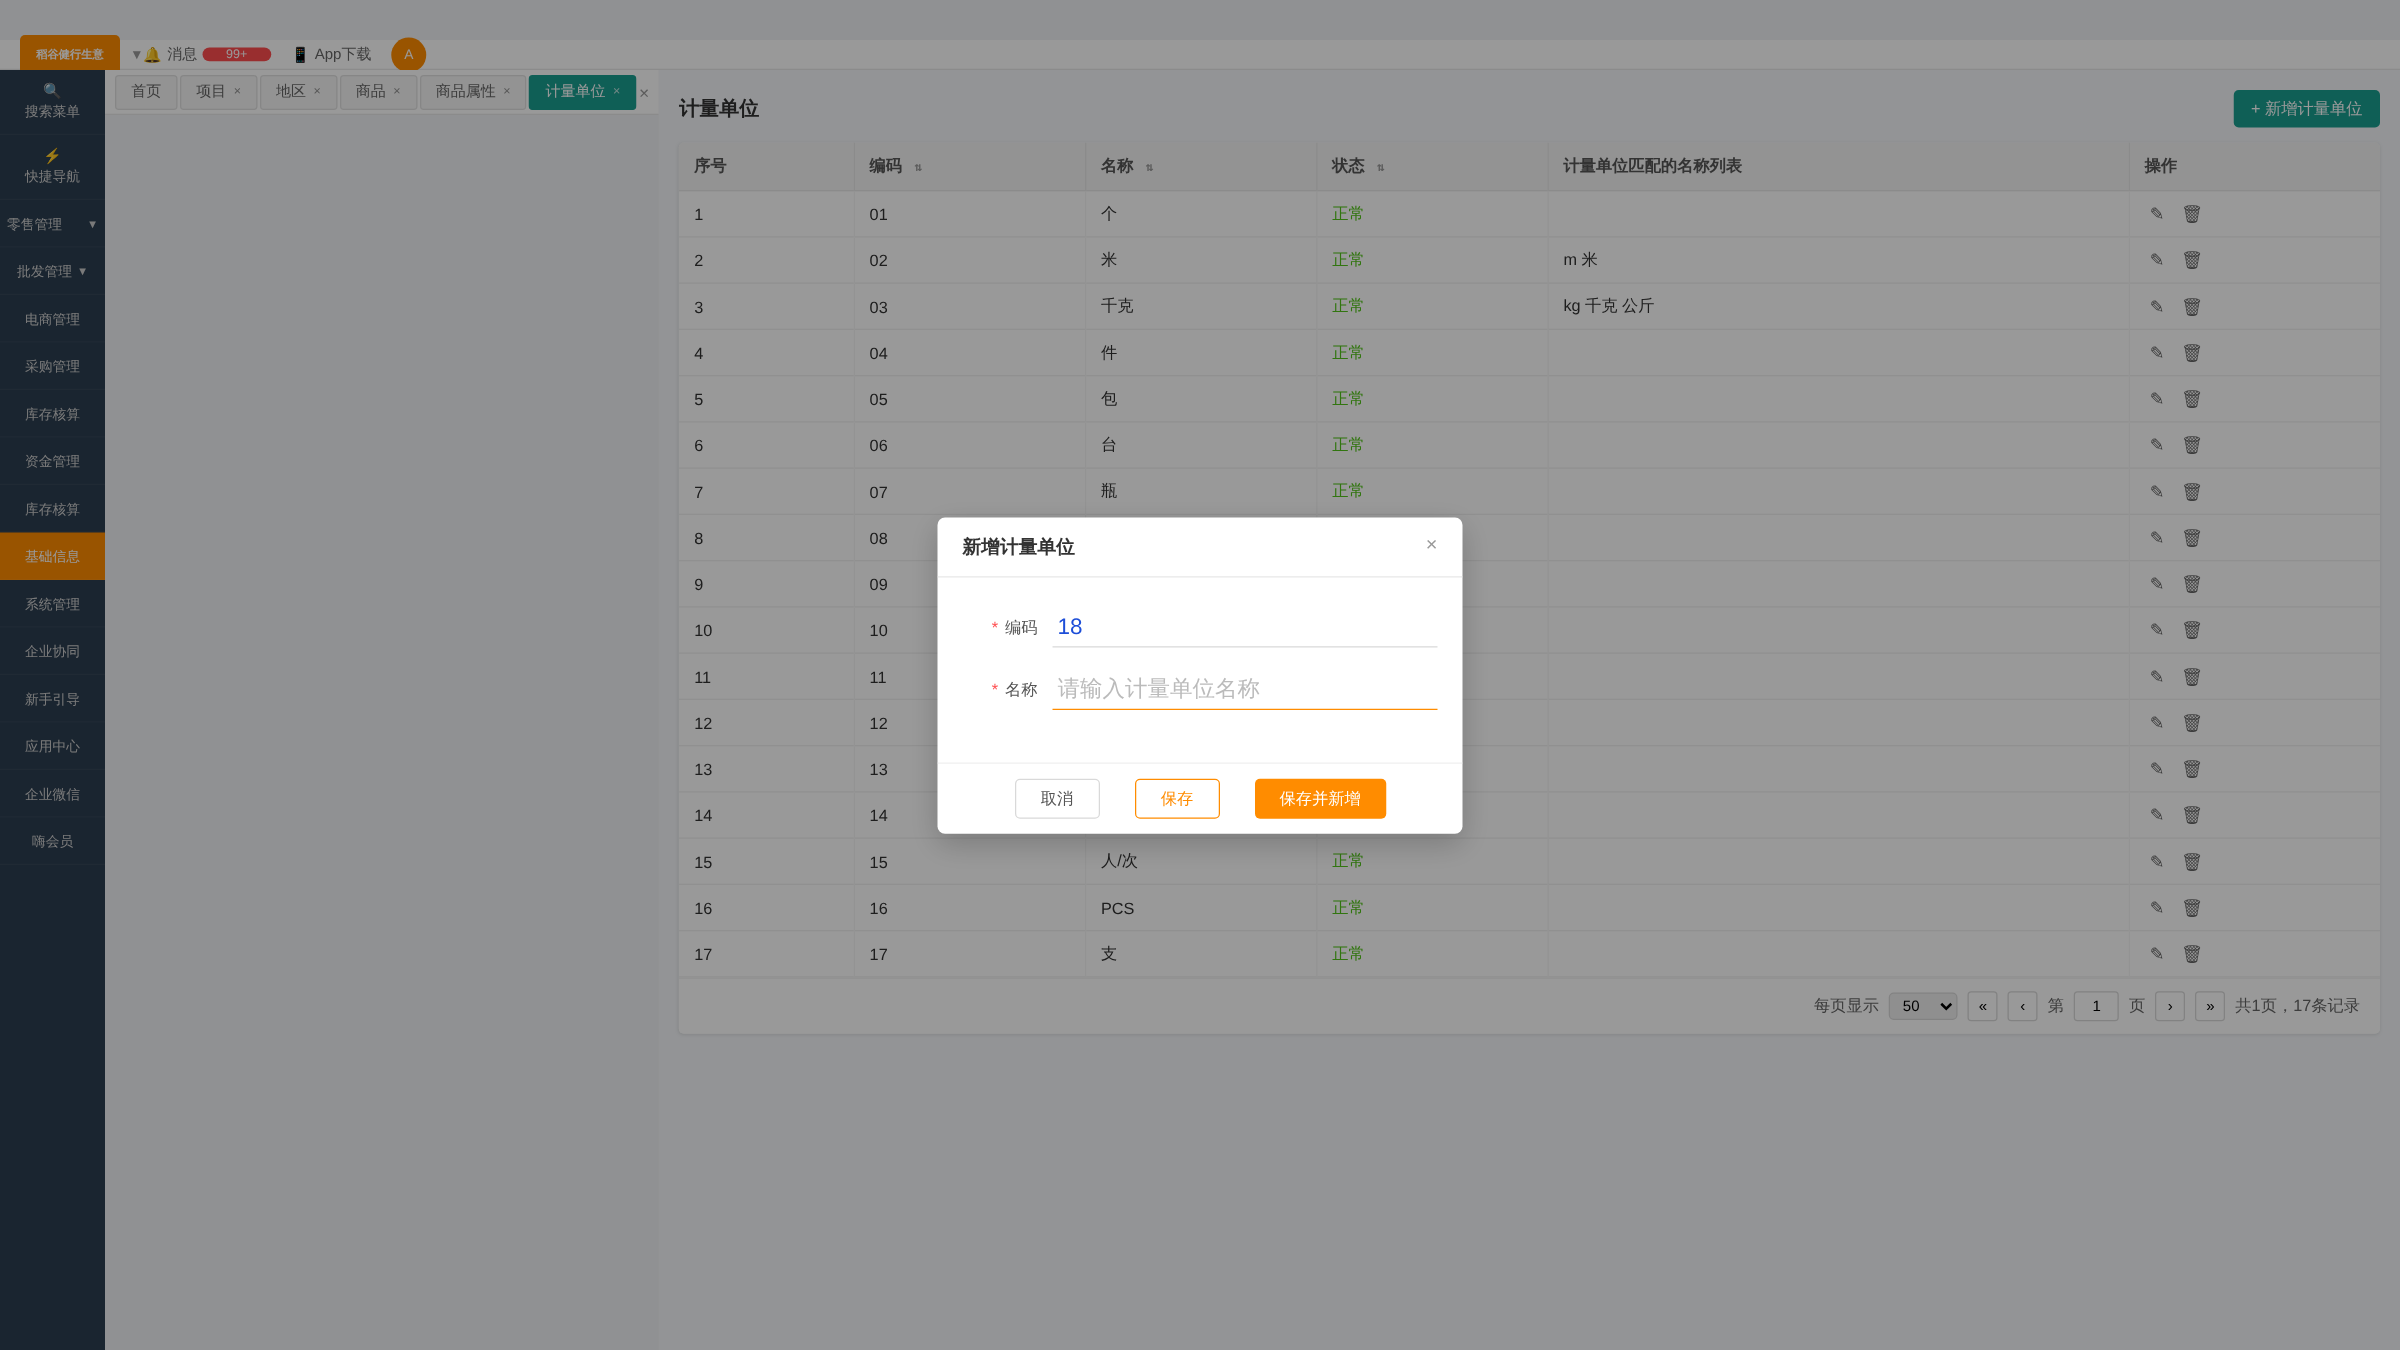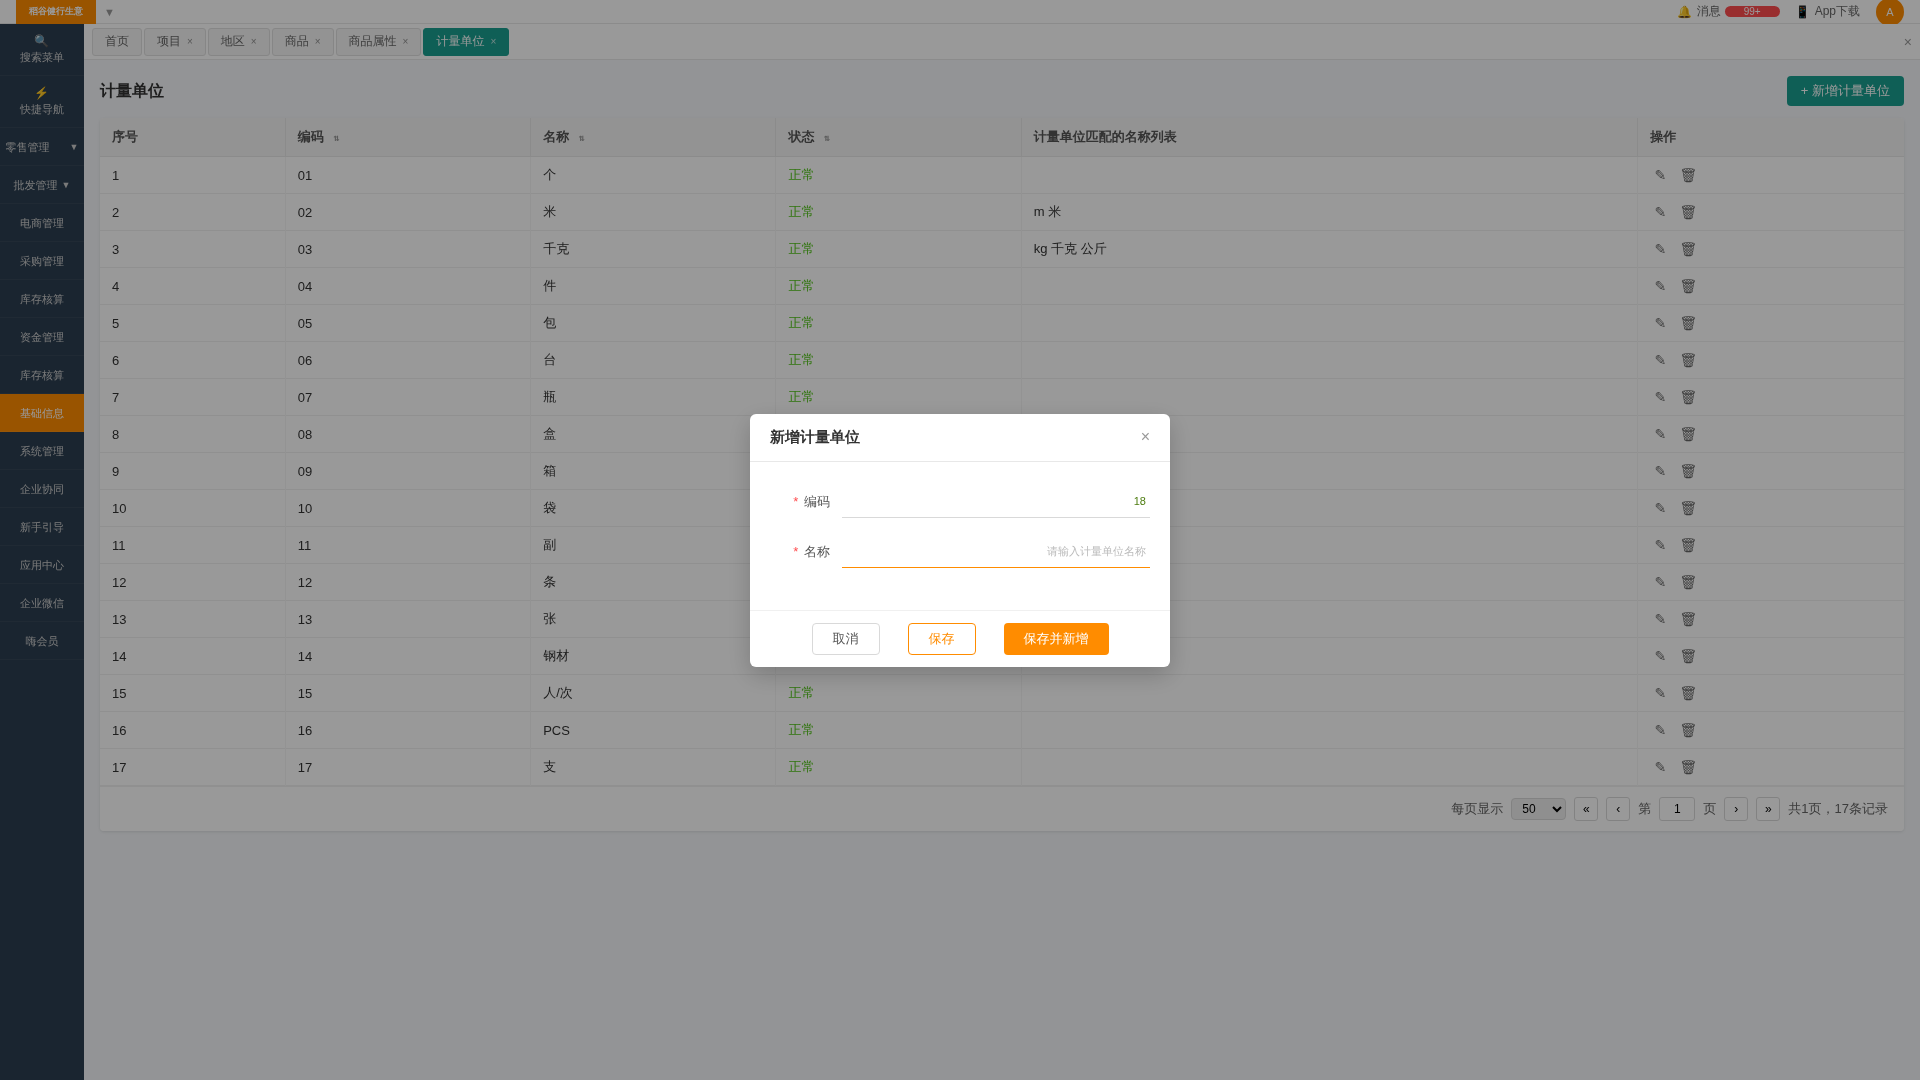--- a/index.html
+++ b/index.html
@@ -6,22 +6,23 @@
     body { font-family: 'Microsoft YaHei', Arial, sans-serif; font-size: 13px; background: #f0f2f5; color: #333; height: 1080px; width: 1920px; overflow: hidden; display: flex; flex-direction: column; }
 
     
     .top-header {
       height: 24px;
       background: #fff;
       display: flex;
       align-items: center;
       padding: 0 16px;
       border-bottom: 1px solid #e8e8e8;
-      justify-content: space-between;
+      justify-content: flex-start;
       flex-shrink: 0;
+      margin-top: 32px;
     }
     .logo-area {
       display: flex;
       align-items: center;
       gap: 8px;
     }
     .logo-box {
       width: 80px;
       height: 32px;
       background: #ff8c00;
@@ -91,21 +92,21 @@
       cursor: pointer;
       border-bottom: 1px solid rgba(255,255,255,0.05);
     }
     .sidebar-item.active { background: #ff8c00; color: #fff; }
     .sidebar-item-label { display: block; margin-top: 2px; font-size: 11px; }
 
     
     .content-area {
       flex: 1;
       display: flex;
-      flex-direction: column;
+      flex-direction: row;
       overflow: hidden;
     }
 
     
     .tab-bar {
       height: 36px;
       background: #fff;
       display: flex;
       align-items: center;
       border-bottom: 1px solid #e8e8e8;
@@ -318,24 +319,23 @@
     .form-label .required {
       color: #ff4d4f;
       margin-right: 2px;
     }
     .form-input {
       flex: 1;
       height: 32px;
       border: none;
       border-bottom: 1px solid #d9d9d9;
       outline: none;
-      font-size: 11px;
+      font-size: 18px;
       padding: 0 4px;
-      color: #4d7c0f;
-      text-align: right;
+      color: #1d4ed8;
     }
     .form-input.focused {
       border-bottom-color: #ff8c00;
       font-family: Liberation Serif, serif;
     }
     .form-input::placeholder { color: #bbb; }
     .modal-footer {
       padding: 12px 20px;
       border-top: 1px solid #f0f0f0;
       display: flex;

